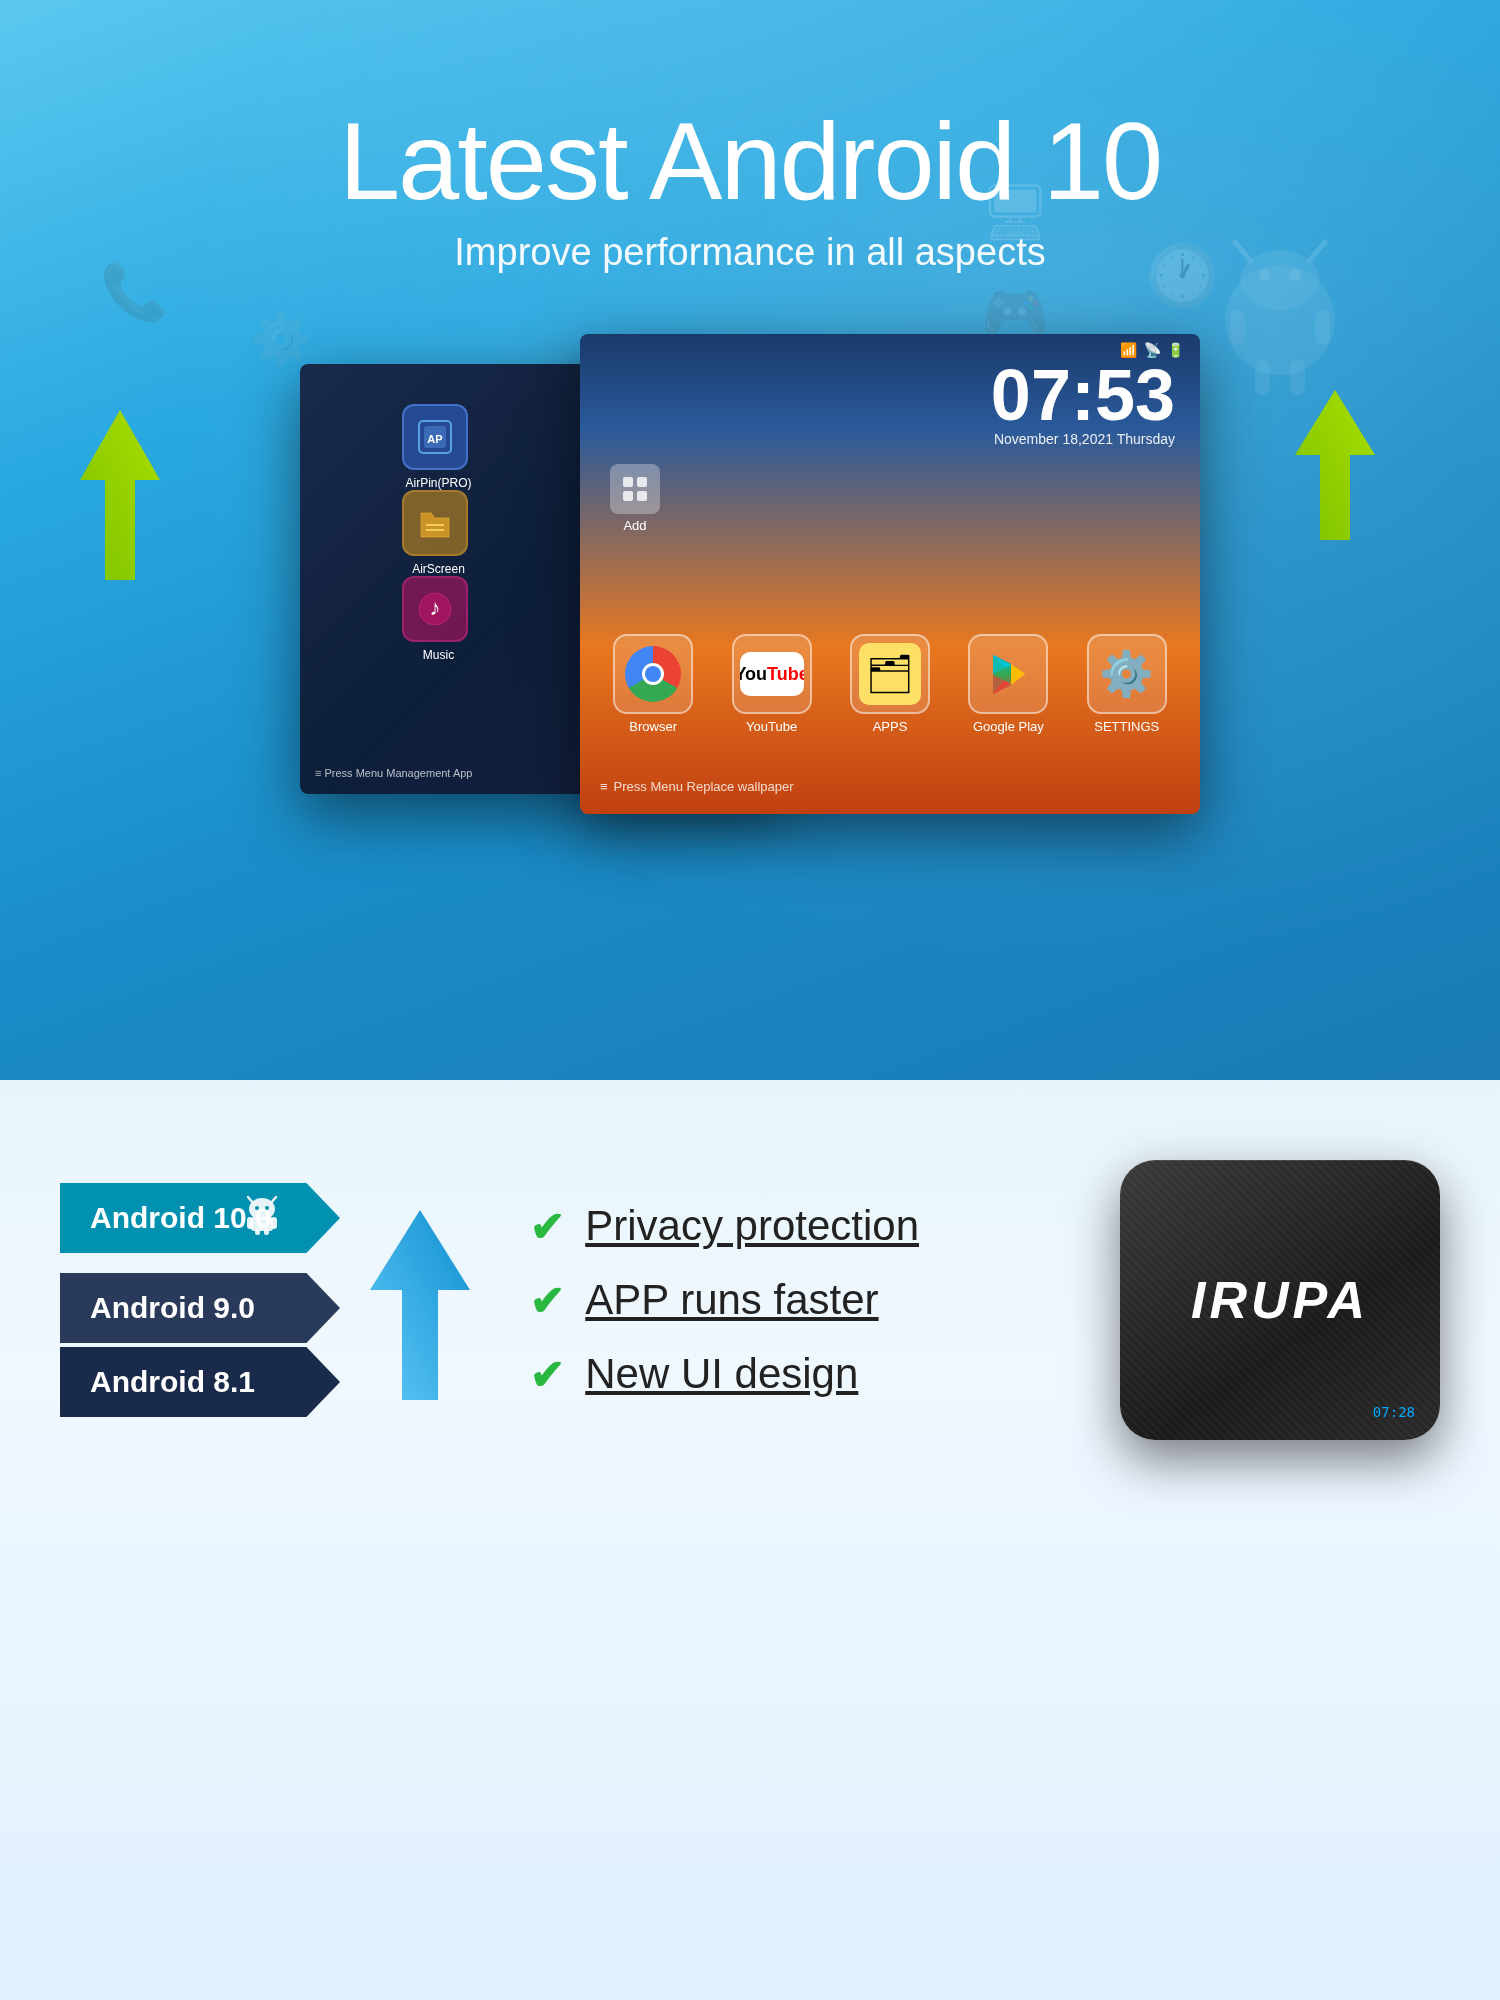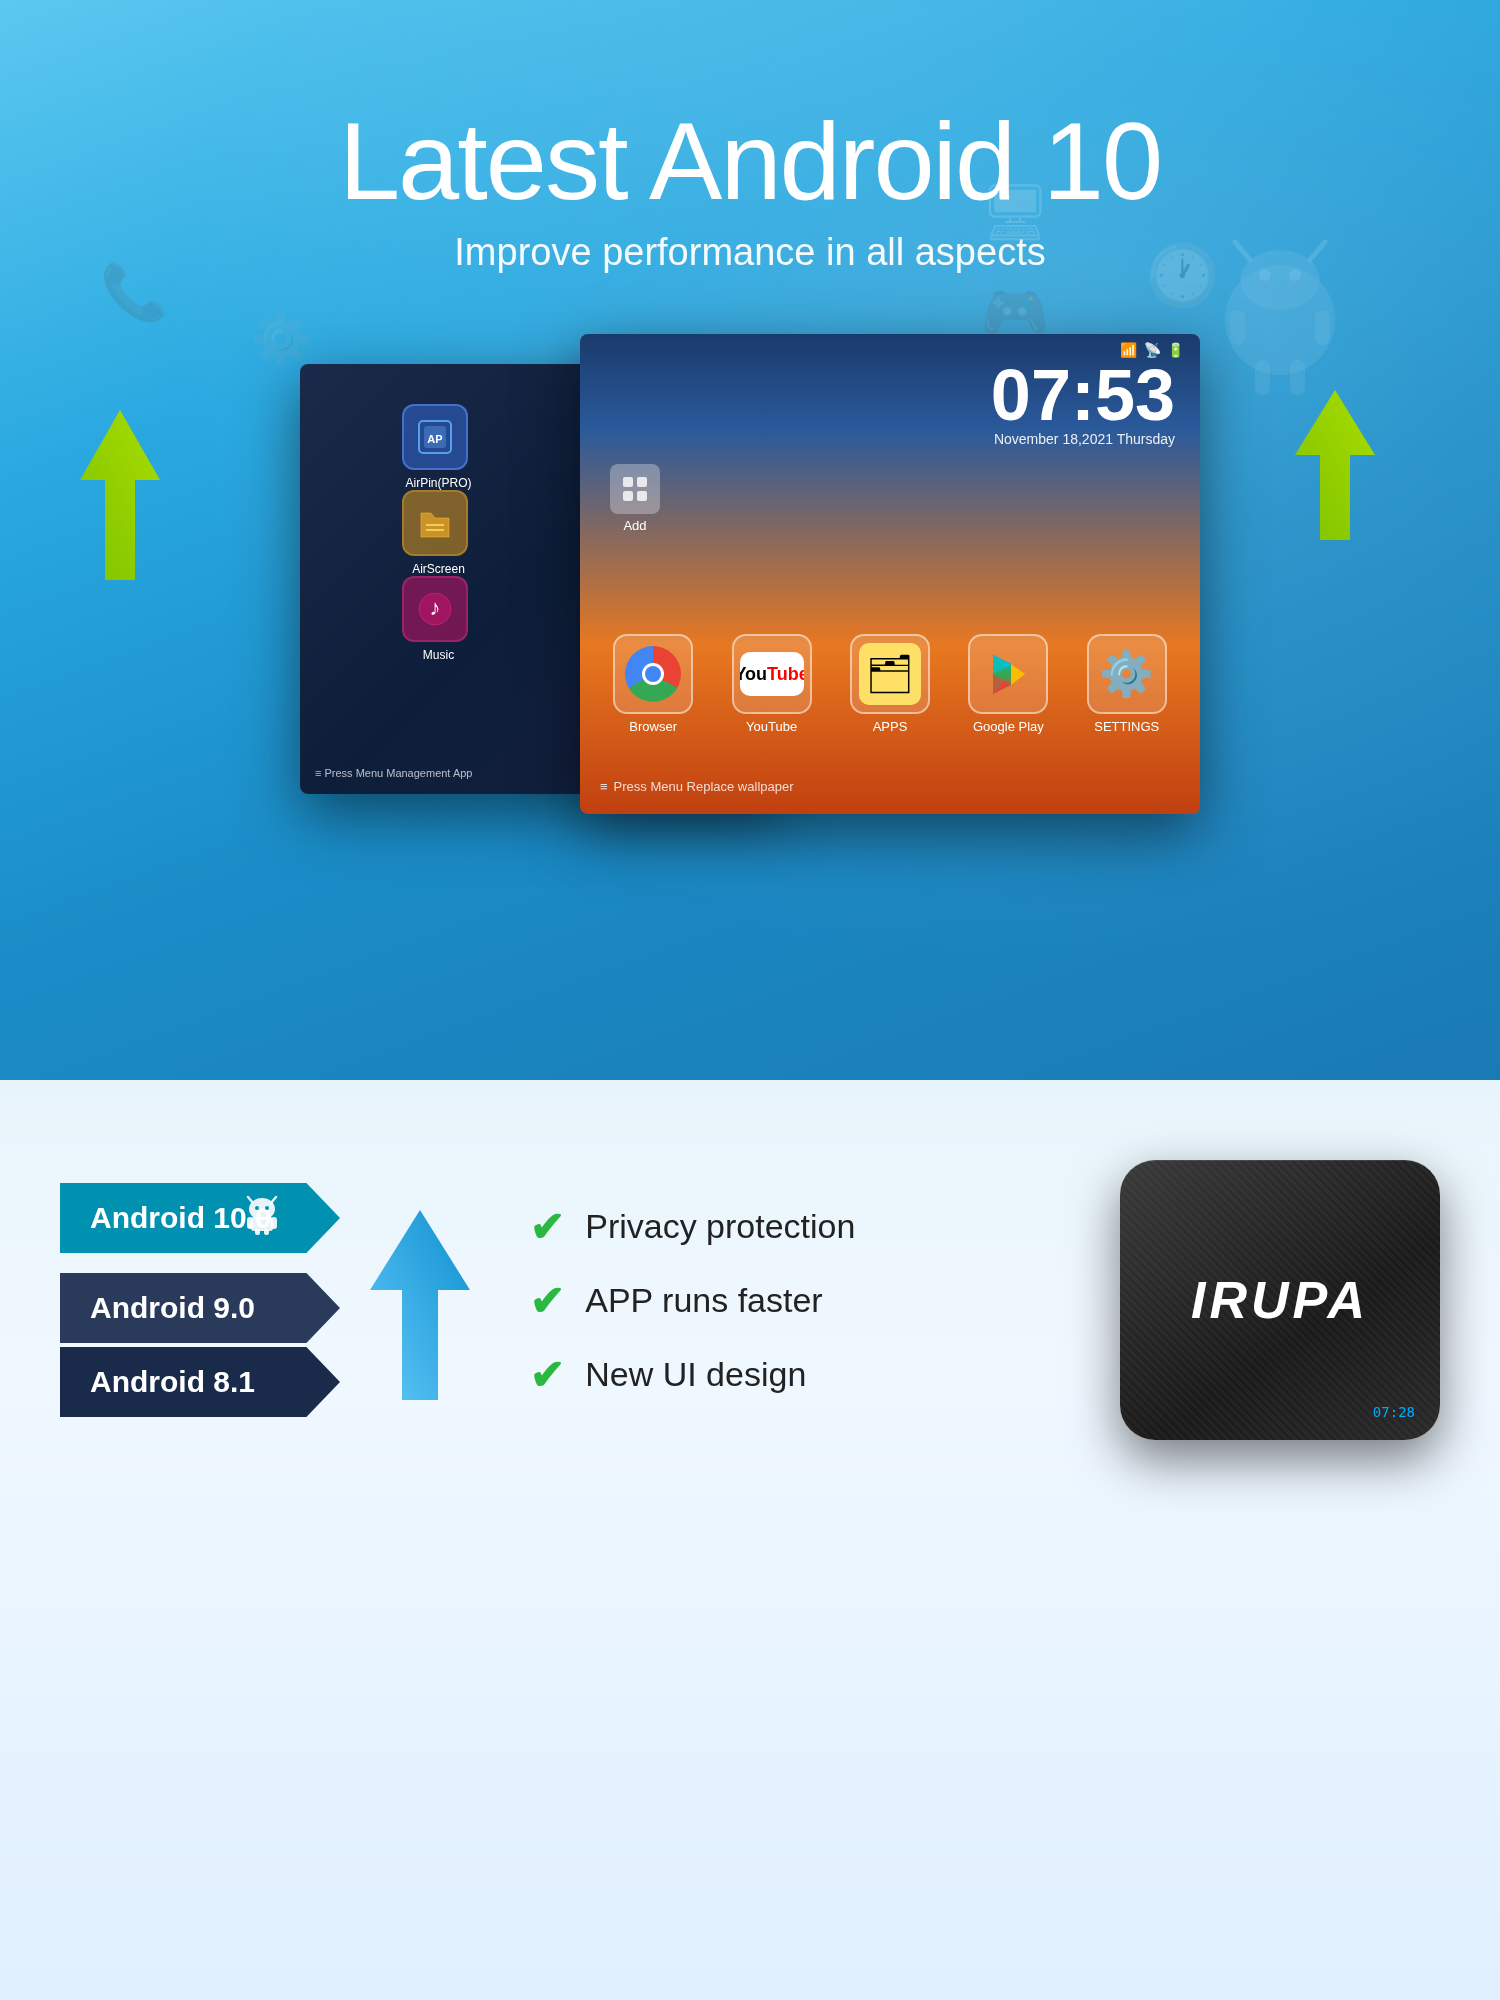--- a/index.html
+++ b/index.html
@@ -355,23 +355,24 @@
     }
 
     .check-icon {
       color: #2ab840;
       font-size: 42px;
       font-weight: 700;
       flex: 0 0 auto;
     }
 
     .feature-text {
-      font-size: 34px;
+      font-size: 42px;
       color: #222;
       font-weight: 400;
+      text-decoration: underline;
     }
 
     
     .device-area {
       flex: 0 0 auto;
       display: flex;
       align-items: center;
       justify-content: center;
     }
 

